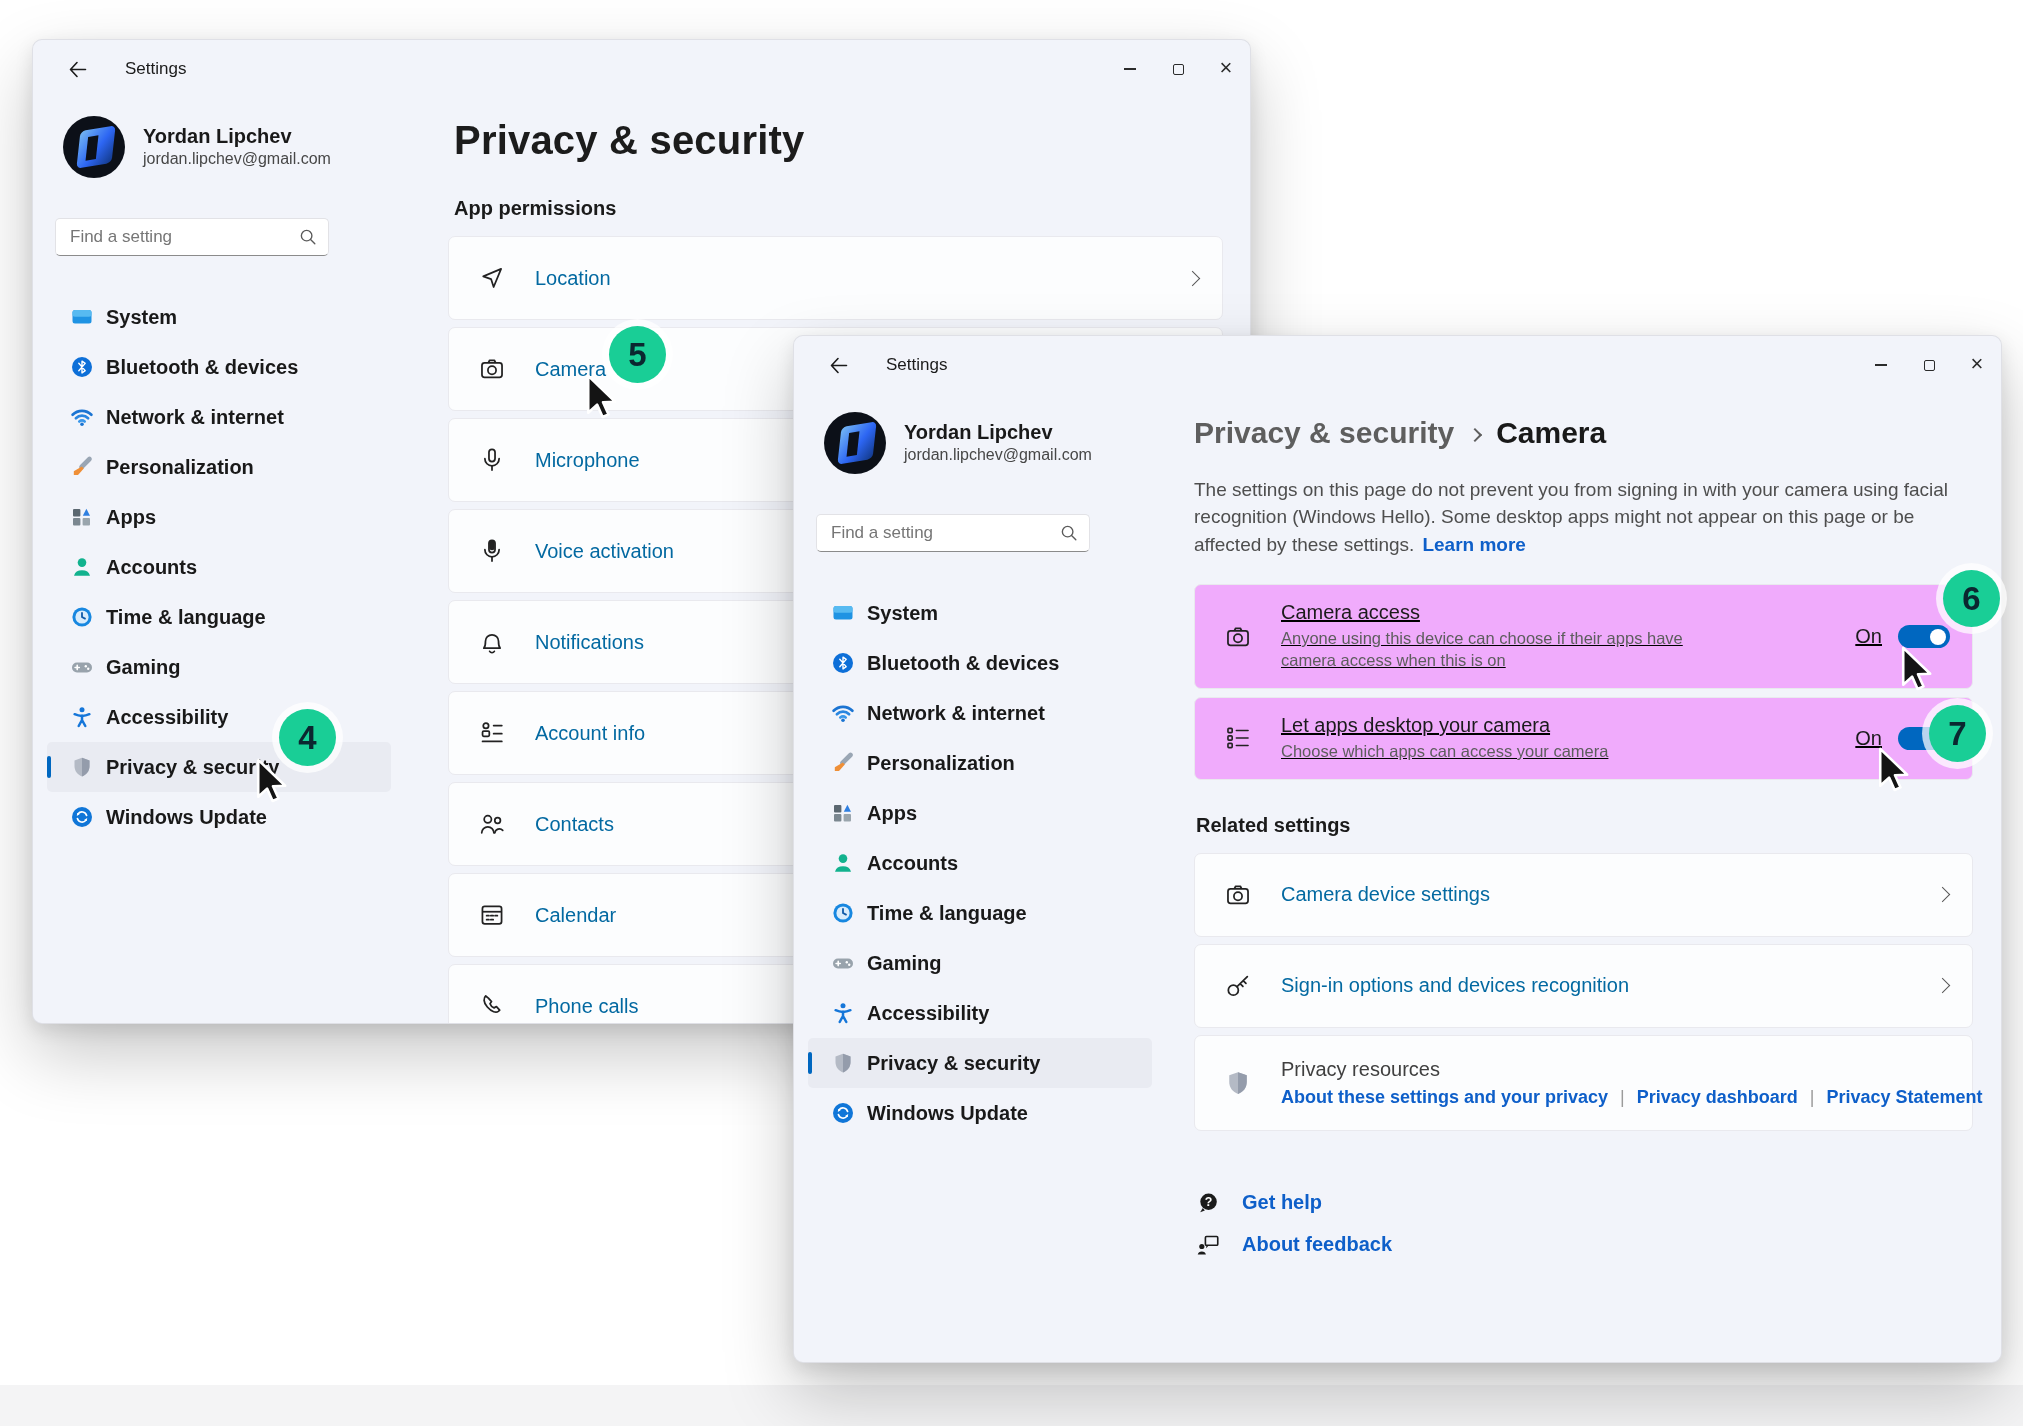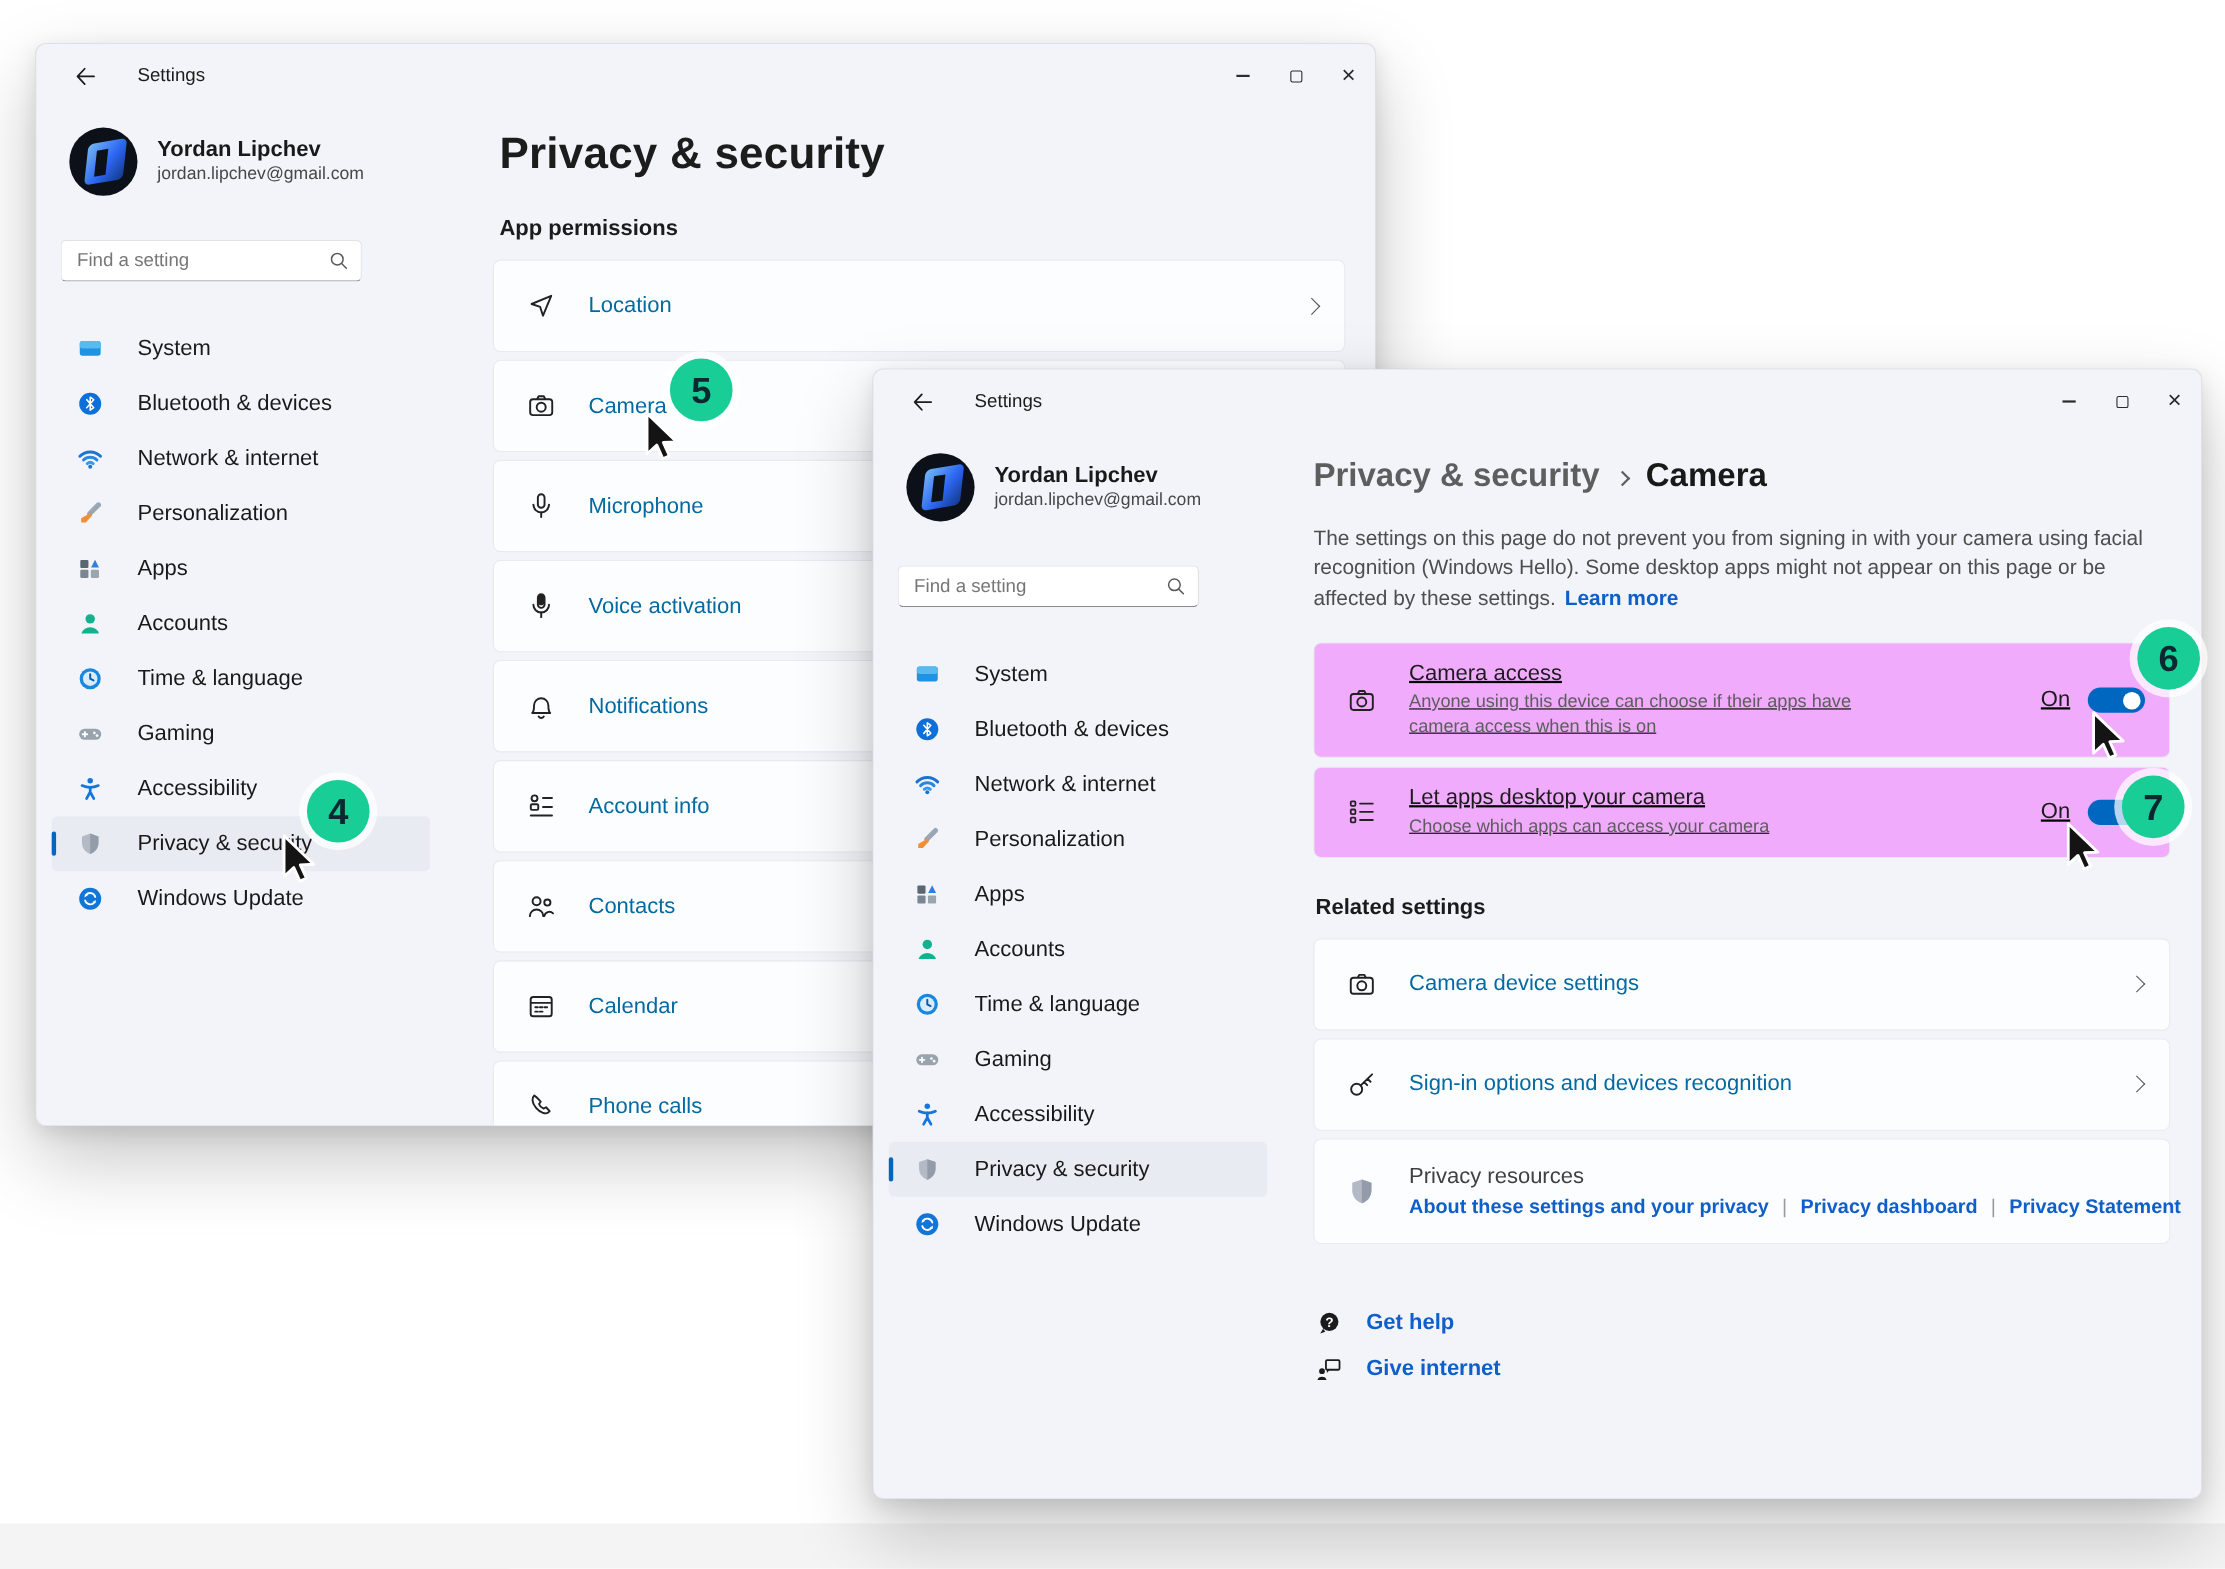--- a/index.html
+++ b/index.html
@@ -31,21 +31,21 @@
   .uname{font-size:20px;font-weight:700;color:#191919;line-height:1.25;}
   .umail{font-size:16px;color:#474747;line-height:1.3;}
 
   .search{position:absolute;left:22px;top:178px;width:274px;height:38px;background:#ffffff;
     border:1px solid #e2e2e6;border-bottom-color:#8b8b8b;border-radius:5px;display:flex;align-items:center;padding:0 10px 0 12px;}
   .search input{border:none;outline:none;flex:1;font-size:17px;color:#333;background:transparent;
     font-family:"Liberation Sans","DejaVu Sans",sans-serif;}
   .search input::placeholder{color:#767676;}
 
   .nav{position:absolute;left:14px;top:252px;width:344px;display:flex;flex-direction:column;}
-  .nav-item{height:50px;display:flex;align-items:center;gap:30px;padding-left:22px;border-radius:5px;position:relative;}
+  .nav-item{height:50px;display:flex;align-items:center;gap:11px;padding-left:22px;border-radius:5px;position:relative;font-weight:bold;}
   .nav-item.sel{background:#e9ebf2;}
   .nav-item.sel::before{content:"";position:absolute;left:0;top:14px;width:4px;height:22px;border-radius:2px;background:#0067c0;}
   .nlabel{font-size:20px;color:#191919;}
   .nic{width:26px;height:26px;flex:none;display:flex;align-items:center;justify-content:center;}
 
   
   .w1-content{position:absolute;left:415px;top:56px;width:775px;}
   .page-h1{font-size:40px;font-weight:600;color:#1c1c1c;margin:22px 0 34px 6px;letter-spacing:.2px;}
   .sec-h{font-size:20px;font-weight:700;color:#1b1b1b;margin:0 0 16px 6px;}
   .cards{display:flex;flex-direction:column;gap:7px;}
@@ -606,21 +606,21 @@
       </div>
       <div class="flink">
         <span class="fic">
             <svg width="26" height="26" viewBox="0 0 24 24">
               <circle cx="6.3" cy="13.4" r="2.4" fill="#1b1b1b"></circle>
               <path d="M2.5 20.8 a3.9 3.5 0 0 1 7.6 0 Z" fill="#1b1b1b"></path>
               <rect x="9.6" y="4.2" width="11.4" height="8" rx="1" fill="none" stroke="#1b1b1b" stroke-width="1.5"></rect>
               <path d="M12.8 12.2 l-2.4 2.8 v-2.8Z" fill="#1b1b1b"></path>
             </svg>
           </span>
-        <a href="#" class="link">Give internet</a>
+        <a href="#" class="link">About feedback</a>
       </div>
     </div>
   </div>
 </div>
 
 <div class="badge" style="left:279px;top:709px;">4</div>
 <div class="badge" style="left:609px;top:326px;">5</div>
 <div class="badge" style="left:1943px;top:570px;">6</div>
 <div class="badge" style="left:1929px;top:705px;">7</div>
 

